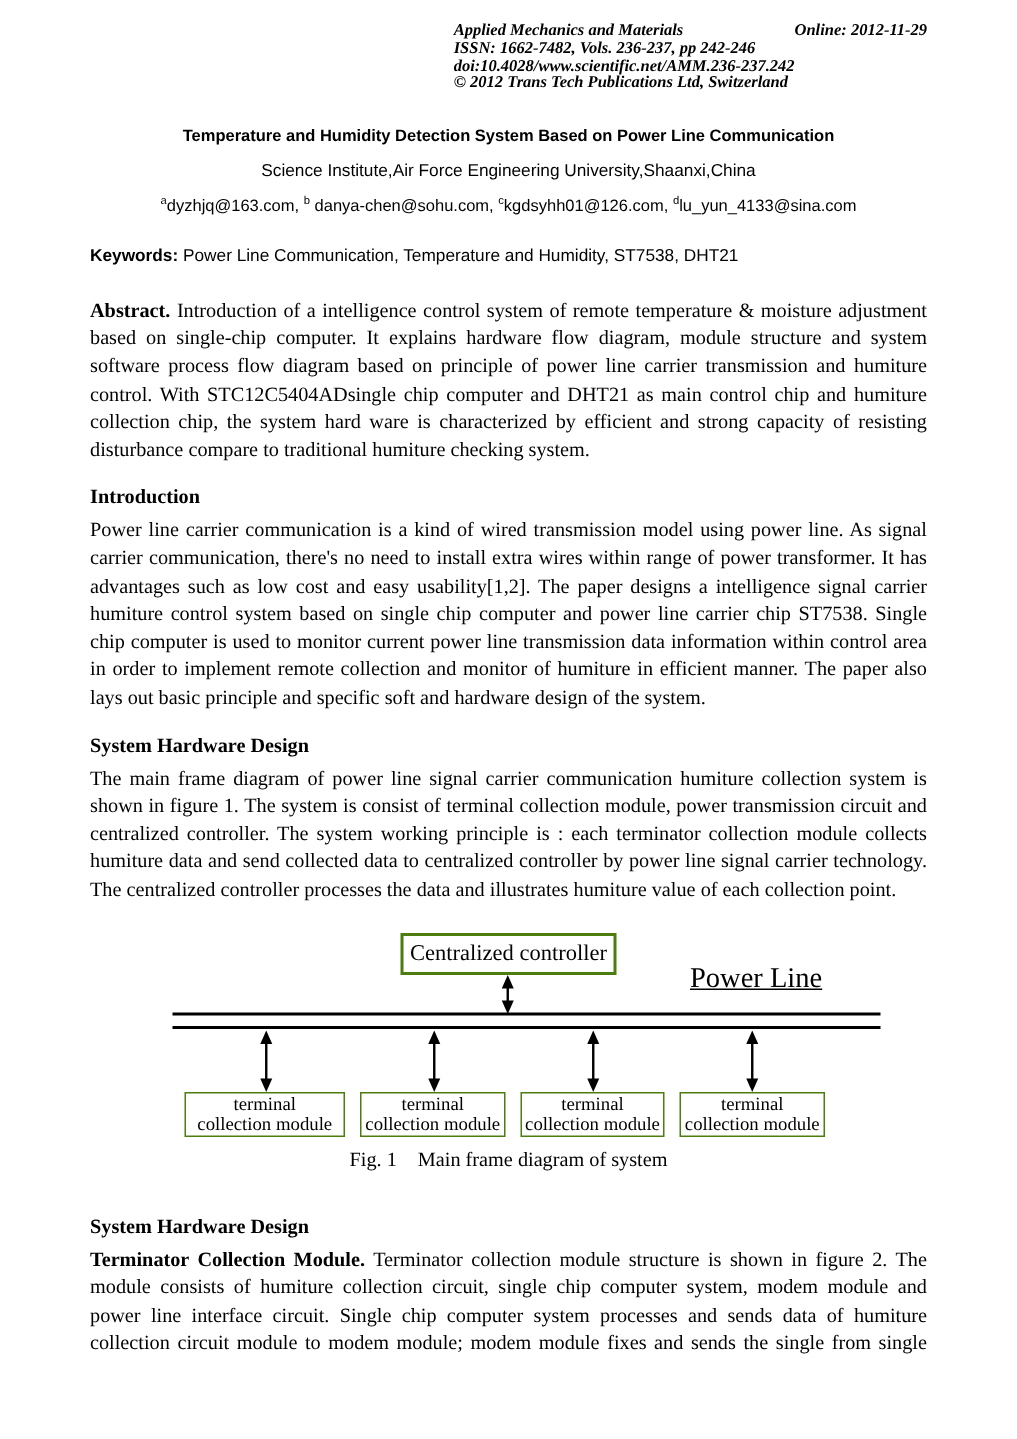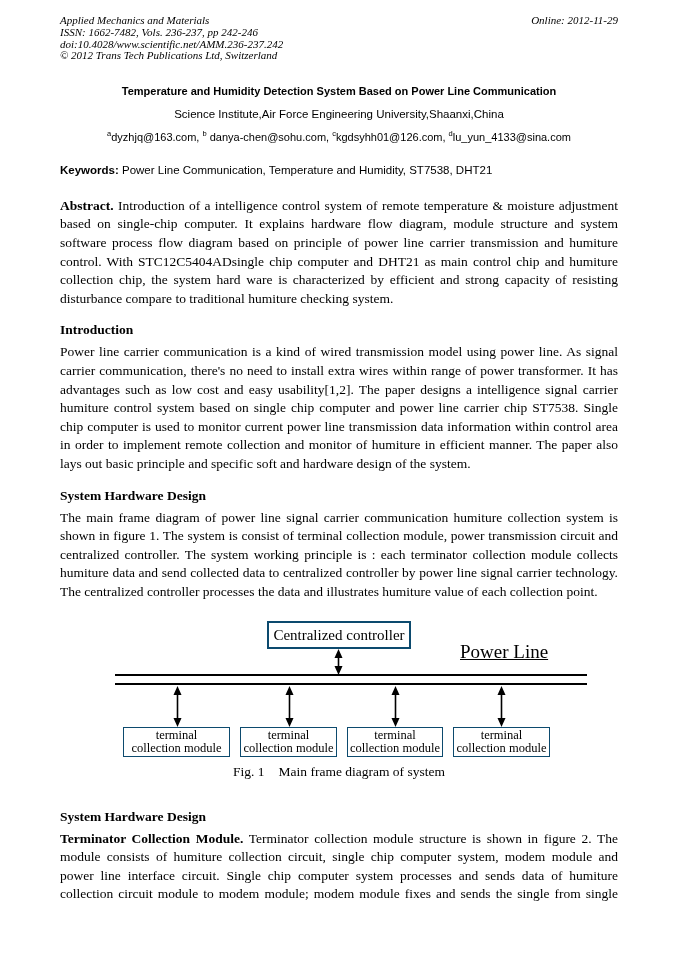--- a/index.html
+++ b/index.html
@@ -15,25 +15,26 @@
   .page {
     width: 678px;
     height: 959px;
     padding: 15px 60px 0 60px;
     position: relative;
     background: #fff;
   }
   
   .pub-header {
     display: flex;
-    justify-content: space-between;
+    justify-content: flex-end;
     align-items: flex-start;
     font-style: italic;
     font-size: 11px;
     line-height: 11.8px;
+    font-weight: bold;
   }
   .pub-header .left div { white-space: nowrap; }
   .pub-header .right { white-space: nowrap; }
   
   .title {
     margin-top: 20px;
     text-align: center;
     font-family: "Liberation Sans", sans-serif;
     font-weight: bold;
     font-size: 11px;
@@ -87,21 +88,21 @@
   .sec-heading + .para { margin-top: 5px; }
   
   .figure1 {
     position: relative;
     width: 558px;
     height: 166px;
     margin-top: 16px;
   }
   .fig-box {
     position: absolute;
-    border: 2px solid #0c4a6e;
+    border: 2px solid #4d7c0f;
     text-align: center;
     background: #fff;
   }
   .ctrl-box {
     left: 207px; top: 3px;
     width: 144px; height: 28px;
     font-size: 15px;
     line-height: 24px;
   }
   .term-box {

